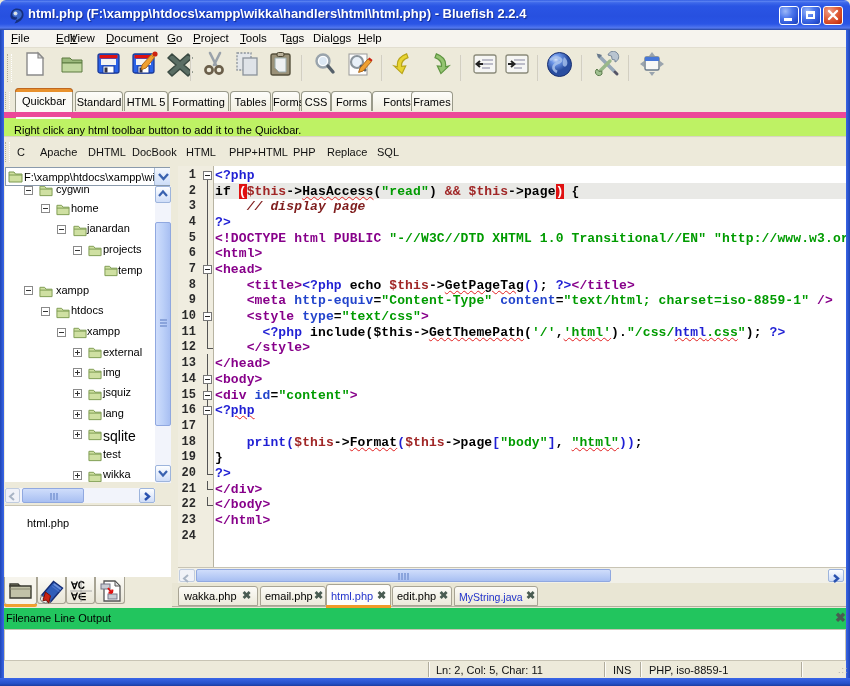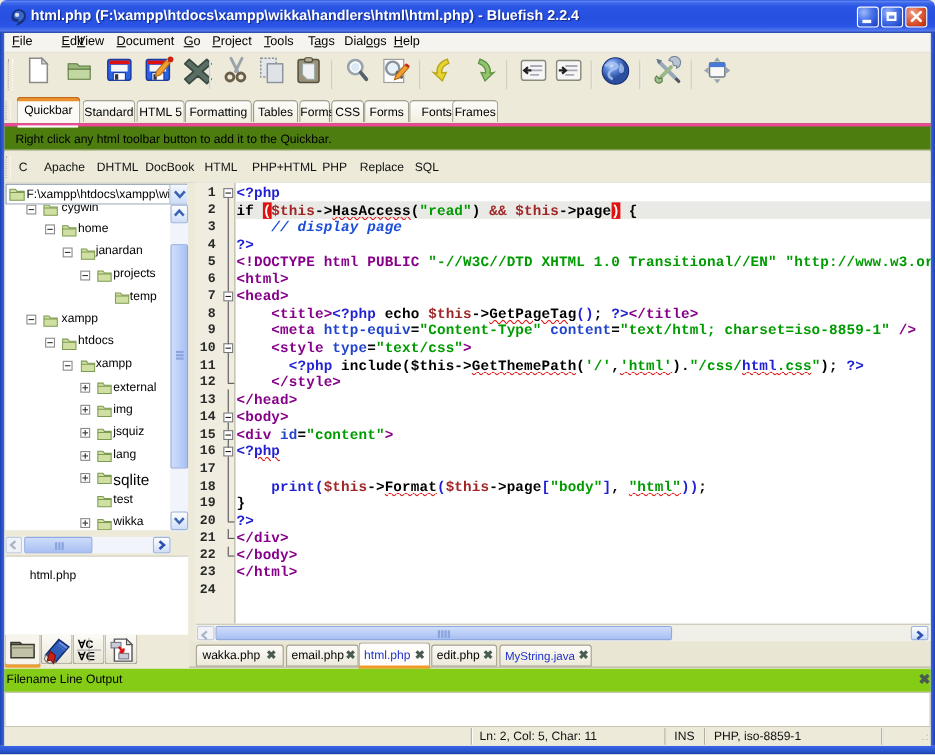--- a/index.html
+++ b/index.html
@@ -17,42 +17,42 @@
 #menubar{left:4px;top:30px;width:842px;height:17px;background:#f6f4ee;border-bottom:1px solid #e2ded0;}
 .mi{position:absolute;top:2px;font-size:11.5px;color:#000;}
 #toolbar{left:4px;top:48px;width:842px;height:40px;background:#EDEADA;}
 .tsep{position:absolute;top:7px;width:2px;height:26px;background:linear-gradient(90deg,#c6c2b2,#f8f6ee);}
 .ticon{position:absolute;top:3px;width:26px;height:26px;}
 
 #tabs1{left:4px;top:88px;width:842px;height:24px;background:#EDEADA;}
 .tab1{position:absolute;top:3px;height:20px;border:1px solid #9a9a8a;border-bottom:none;border-radius:4px 4px 0 0;background:linear-gradient(#fdfdfa,#f1eee0);font-size:11px;color:#000;text-align:center;box-sizing:border-box;padding-top:4px;}
 #tabact{position:absolute;top:0px;height:24px;border:1px solid #9a9a8a;border-bottom:none;border-radius:4px 4px 0 0;background:#fbfaf6;font-size:11px;color:#000;text-align:center;box-sizing:border-box;padding-top:6px;}
 #tabact:before{content:"";position:absolute;left:-1px;top:-1px;width:100%;height:3px;border-radius:4px 4px 0 0;background:#e8912d;border:1px solid #c06820;border-bottom:none;}
-#infobar{left:4px;top:112px;width:842px;height:25px;background:#4d7c0f;border-top:3px solid #ec4899;border-bottom:1px solid #d8d4c4;box-sizing:border-box;}
+#infobar{left:4px;top:112px;width:842px;height:25px;background:#bef264;border-top:6px solid #ec4899;border-bottom:1px solid #d8d4c4;box-sizing:border-box;}
 #tabs2{left:4px;top:138px;width:842px;height:28px;background:#EDEADA;}
 .t2{position:absolute;top:8px;font-size:11px;color:#111;}
 
 #mainline{left:4px;top:166px;width:842px;height:1px;background:#b8b4a4;}
 #leftpanel{left:4px;top:166px;width:168px;height:417px;background:#EDEADA;}
 #editor{left:178px;top:166px;width:668px;height:417px;background:#fff;overflow:hidden;}
 #splitter{left:172px;top:166px;width:6px;height:417px;background:#EDEADA;}
 
 #docktabs{left:4px;top:583px;width:842px;height:25px;background:#E9E6D4;}
-#outhead{left:4px;top:608px;width:842px;height:21px;background:#84cc16;}
+#outhead{left:4px;top:608px;width:842px;height:21px;background:#22c55e;}
 #outarea{left:4px;top:629px;width:842px;height:32px;background:#fff;border:1px solid #c8c4b4;box-sizing:border-box;}
 #statusbar{left:4px;top:661px;width:842px;height:17px;background:#EDEADA;font-size:11px;color:#111;}
 
 .cl{position:absolute;left:37px;height:16px;font-family:"Liberation Mono",monospace;font-size:13px;font-weight:bold;white-space:pre;color:#000;letter-spacing:0.12px;}
 .ln{position:absolute;left:0;width:18px;text-align:right;font-family:"Liberation Mono",monospace;font-size:12px;font-weight:bold;color:#2a2a2a;}
 .php{color:#1f1fd4;}
 .tag{color:#87008a;}
 .attr{color:#2244cc;}
 .str{color:#009b00;}
 .var{color:#a02626;}
-.com{color:#1d4ed8;font-style:italic;}
+.com{color:#7f1d1d;font-style:italic;}
 .sq{text-decoration:underline wavy #e02020 1px;text-underline-offset:1px;}
 .bm{background:#e01111;color:#fff;}
 .fv{position:absolute;left:29px;width:1px;background:#555;}
 .fh{position:absolute;width:6px;height:1px;background:#555;left:29px;}
 .fb{position:absolute;left:25px;width:9px;height:9px;background:#fff;border:1px solid #777;box-sizing:border-box;}
 .sdiv{position:absolute;top:1px;width:1px;height:15px;background:#b0ac9c;border-right:1px solid #fdfcf8;}
 </style>
 </head>
 <body>
 <div id="win">

